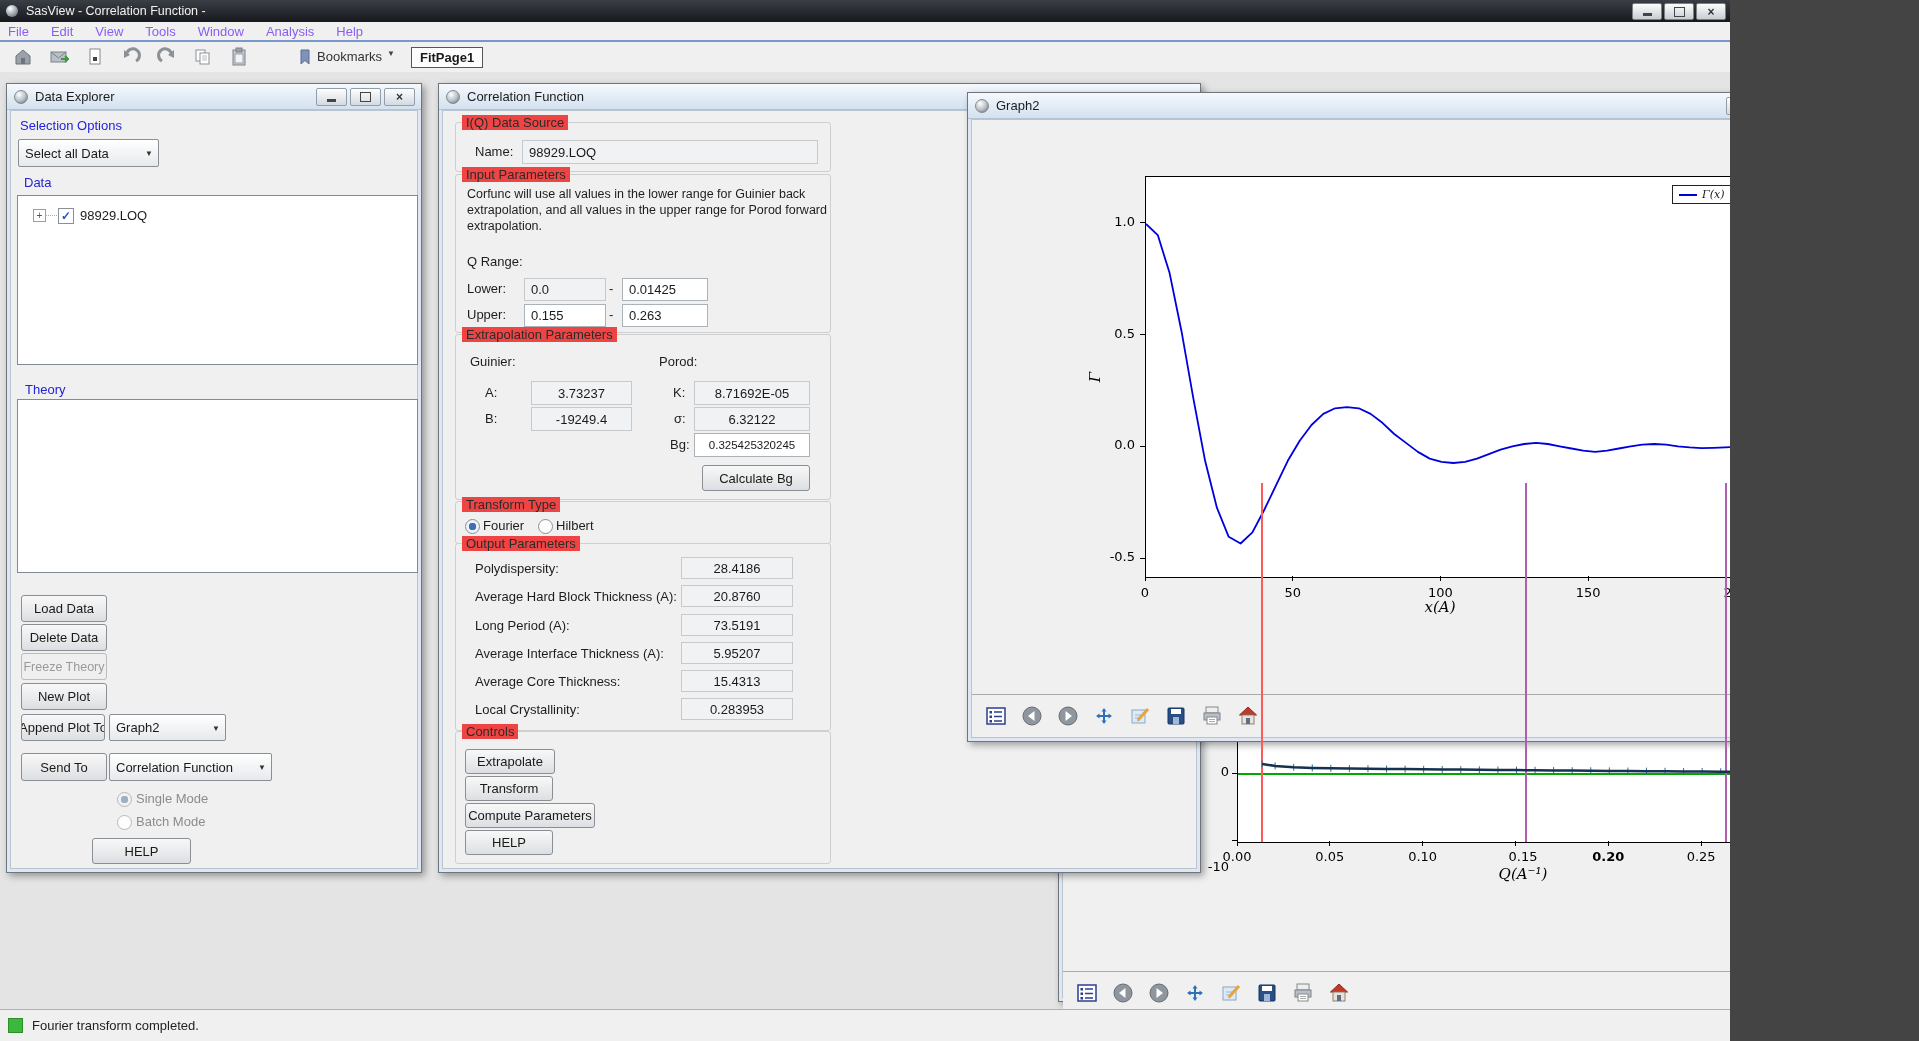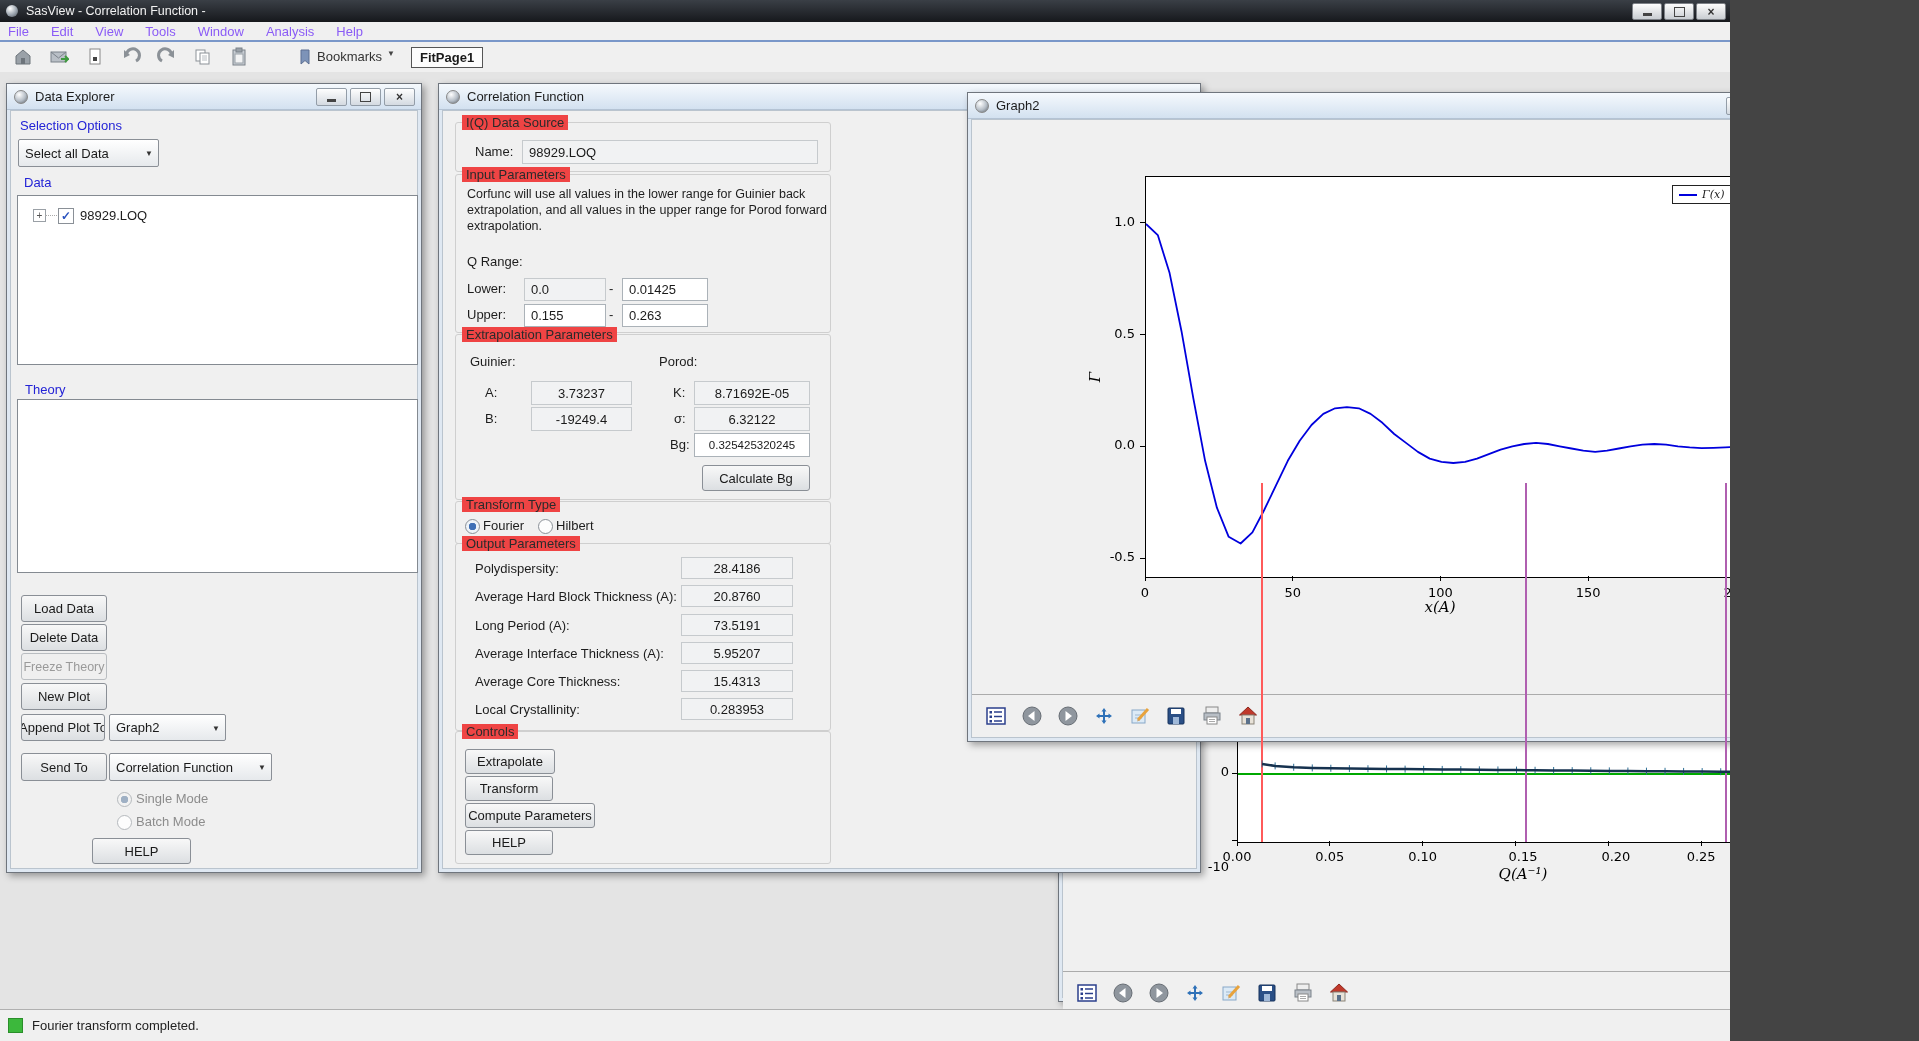--- a/index.html
+++ b/index.html
@@ -291,21 +291,21 @@
       </div>
     <div class="tickmark" style="left: 173.5px; top: 468px; width: 1px; height: 5px;"></div>
         <div class="tick-label" style="left: 152px; top: 476px; width: 44px; text-align: center;">0.00</div>
         <div class="tickmark" style="left: 266.333px; top: 468px; width: 1px; height: 5px;"></div>
         <div class="tick-label" style="left: 244.833px; top: 476px; width: 44px; text-align: center;">0.05</div>
         <div class="tickmark" style="left: 359.167px; top: 468px; width: 1px; height: 5px;"></div>
         <div class="tick-label" style="left: 337.667px; top: 476px; width: 44px; text-align: center;">0.10</div>
         <div class="tickmark" style="left: 452px; top: 468px; width: 1px; height: 5px;"></div>
         <div class="tick-label" style="left: 430.5px; top: 476px; width: 44px; text-align: right;">0.15</div>
         <div class="tickmark" style="left: 544.833px; top: 468px; width: 1px; height: 5px;"></div>
-        <div class="tick-label" style="left: 523.333px; top: 476px; width: 44px; text-align: right;">0.20</div>
+        <div class="tick-label" style="left: 523.333px; top: 476px; width: 44px; text-align: center; font-weight: bold;">0.20</div>
         <div class="tickmark" style="left: 637.667px; top: 468px; width: 1px; height: 5px;"></div>
         <div class="tick-label" style="left: 616.167px; top: 476px; width: 44px; text-align: center;">0.25</div>
         <div class="tickmark" style="left: 730.5px; top: 468px; width: 1px; height: 5px;"></div>
         <div class="tick-label" style="left: 709px; top: 476px; width: 44px; text-align: right;">0.30</div>
         <div class="tickmark" style="left: 169px; top: 399.5px; width: 5px; height: 1px;"></div>
         <div class="tick-label" style="left: 132px; top: 391px; width: 34px; text-align: right;">0</div>
         <div class="tickmark" style="left: 169px; top: 467px; width: 5px; height: 1px;"></div>
         <div class="tick-label" style="left: 132px; top: 486px; width: 34px; text-align: right;">-10</div>
       </div>
   </div>

